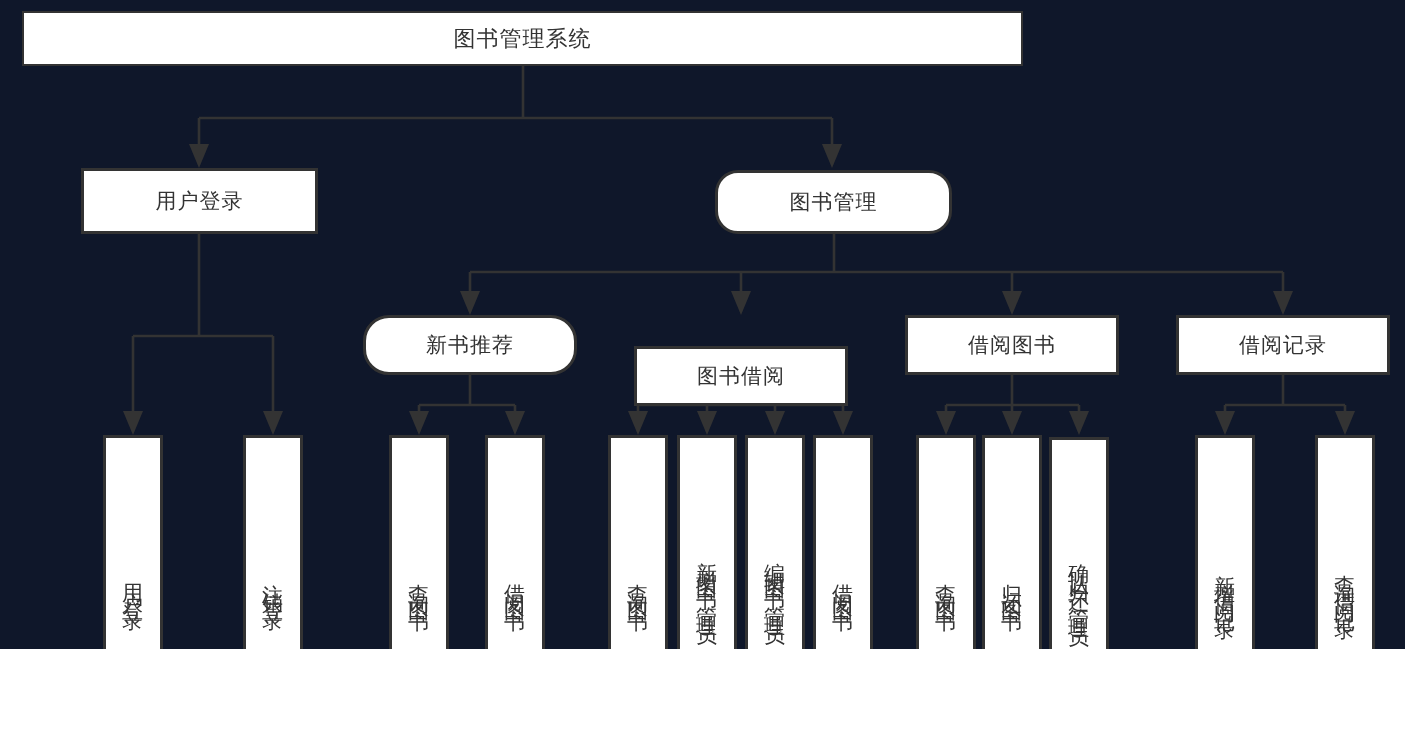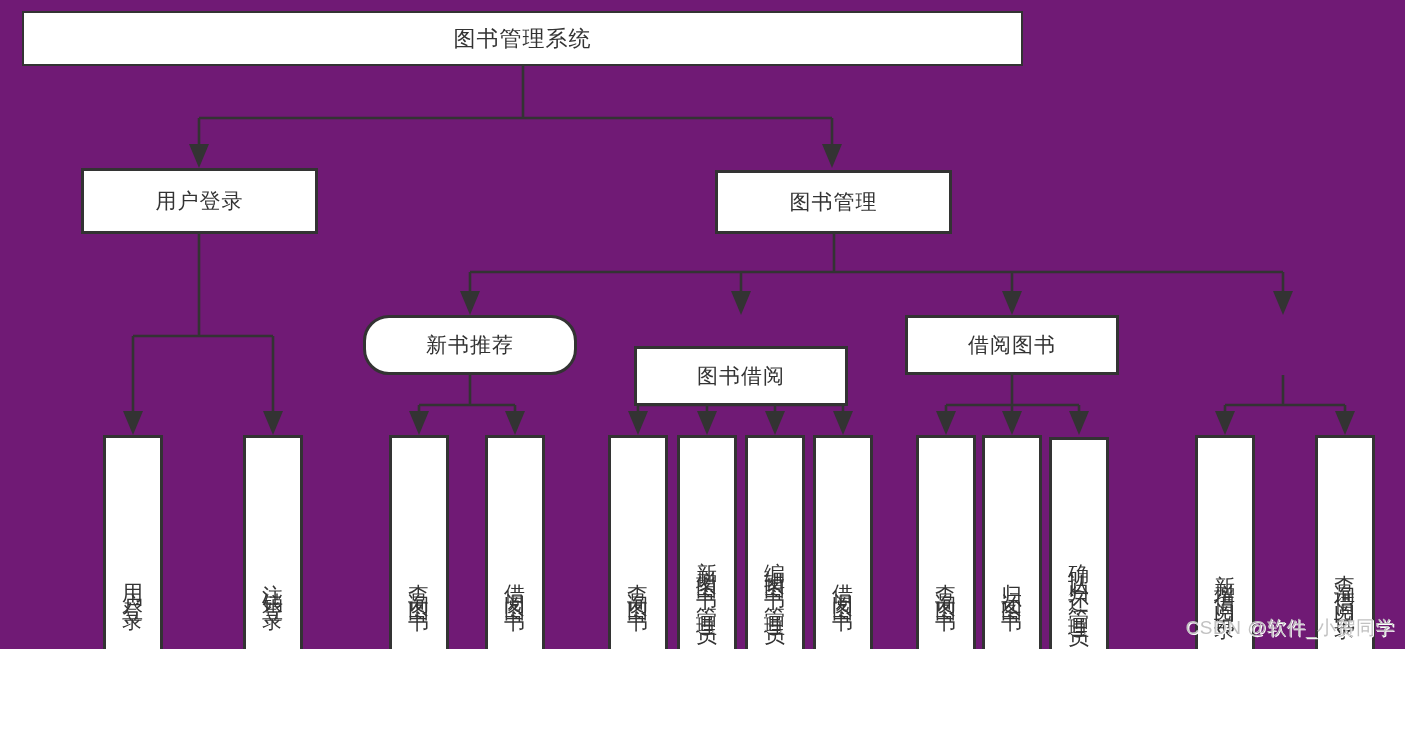--- a/index.html
+++ b/index.html
@@ -4,21 +4,21 @@
 <style>
   html, body {
     margin: 0;
     padding: 0;
     background: #ffffff;
   }
   .stage {
     position: relative;
     width: 1405px;
     height: 649px;
-    background: #701a75;
+    background: #0f172a;
     font-family: "Liberation Sans", sans-serif;
     overflow: hidden;
   }
   .connectors {
     position: absolute;
     left: 0;
     top: 0;
     pointer-events: none;
   }
   .node {
@@ -112,32 +112,35 @@
     </g>
   </svg>
 
   <div class="node root" style="left:22px; top:11px; width:1001px; height:55px;">
     <span>图书管理系统</span>
   </div>
 
   <div class="node" style="left:81px; top:168px; width:237px; height:66px;">
     <span>用户登录</span>
   </div>
-  <div class="node" style="left:715px; top:170px; width:237px; height:64px;">
+  <div class="node" style="left:715px; top:170px; width:237px; height:64px;border-radius:23px;">
     <span>图书管理</span>
   </div>
 
   <div class="node" style="left:363px; top:315px; width:214px; height:60px;border-radius:26px;">
     <span>新书推荐</span>
   </div>
   <div class="node" style="left:634px; top:315px; width:214px; height:60px;margin-top:31px;">
     <span>图书借阅</span>
   </div>
   <div class="node" style="left:905px; top:315px; width:214px; height:60px;">
     <span>借阅图书</span>
+  </div>
+  <div class="node" style="left:1176px; top:315px; width:214px; height:60px;">
+    <span>借阅记录</span>
   </div>
 
   <div class="leaf" style="left:103px; top:435px;">
     <span class="vlabel">用户登录</span>
   </div>
   <div class="leaf" style="left:243px; top:435px;">
     <span class="vlabel">注销登录</span>
   </div>
 
   <div class="leaf" style="left:389px; top:435px;">
@@ -170,15 +173,14 @@
     <span class="vlabel">确认归还（管理员）</span>
   </div>
 
   <div class="leaf" style="left:1195px; top:435px;">
     <span class="vlabel">新增借阅记录</span>
   </div>
   <div class="leaf" style="left:1315px; top:435px;">
     <span class="vlabel">查询借阅记录</span>
   </div>
 
-  <div class="watermark">CSDN @软件_小贺同学</div>
 
 </div>
 
 </body></html>

